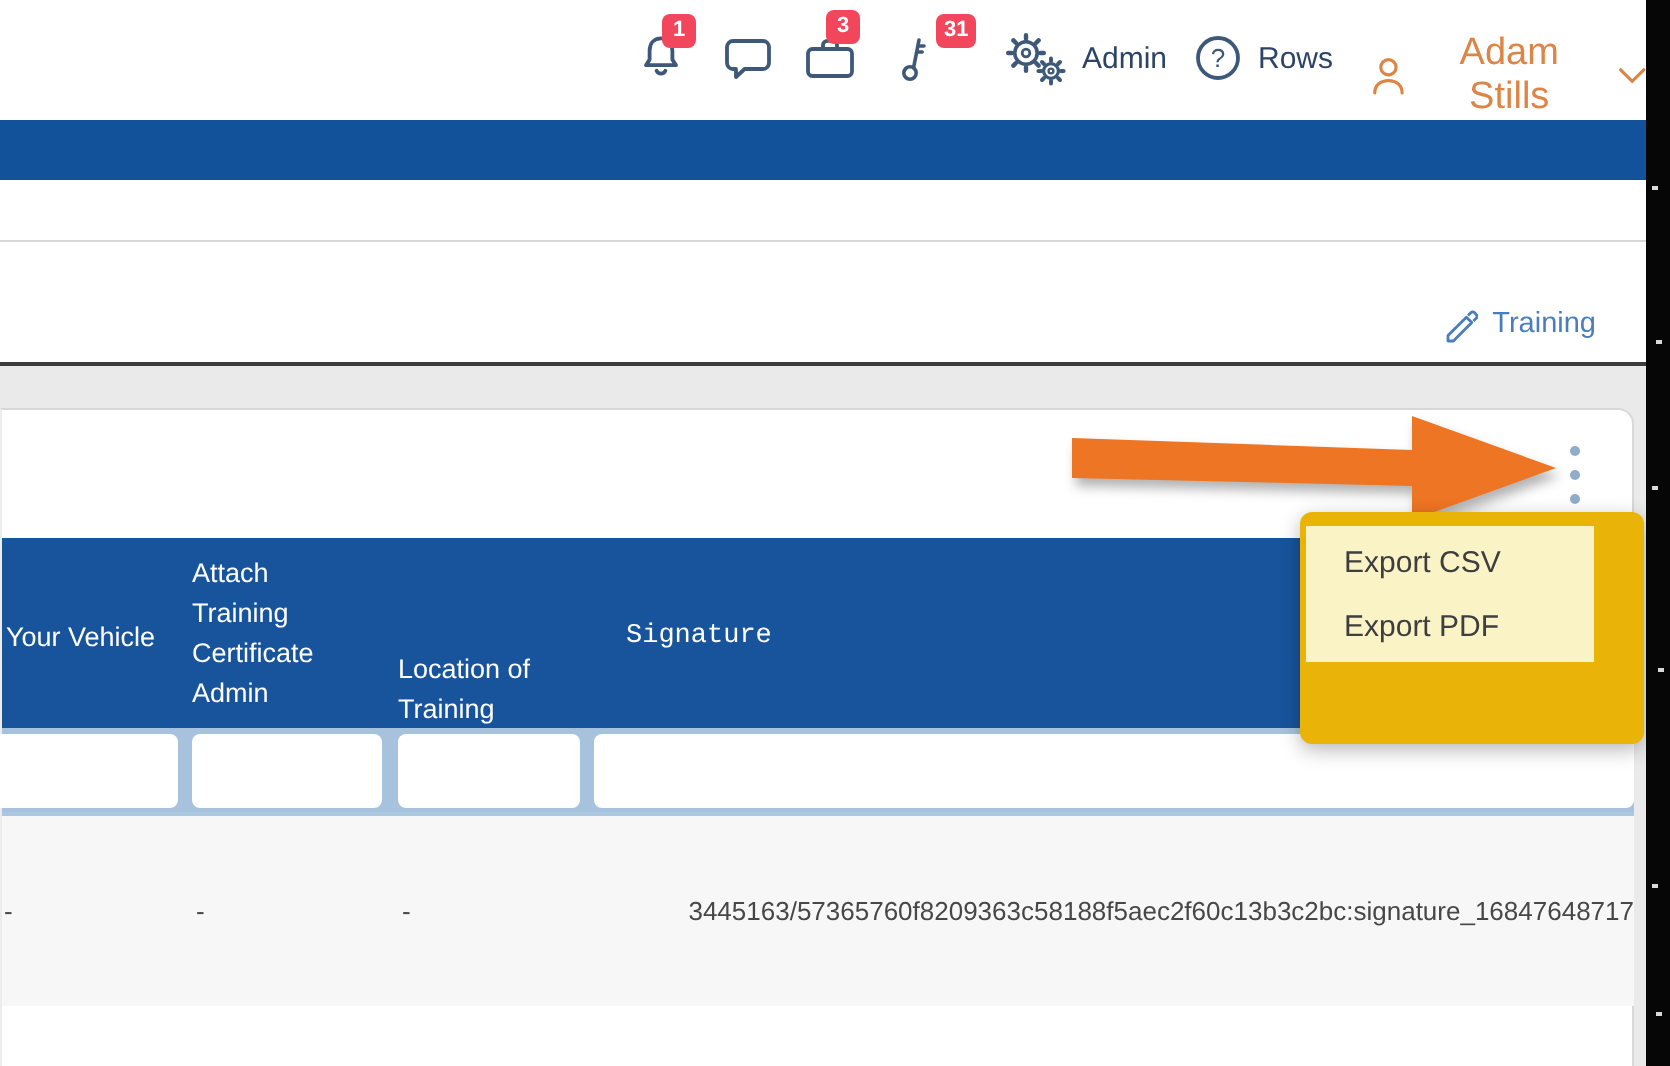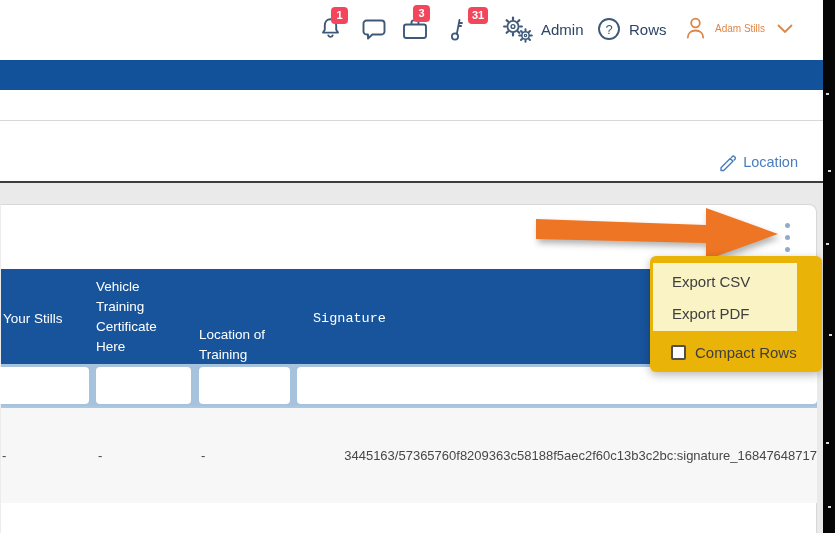--- a/index.html
+++ b/index.html
@@ -3,21 +3,21 @@
 <meta charset="utf-8">
 <style>
   html,body{margin:0;padding:0;background:#fff;}
   .screen{position:relative;width:835px;height:533px;overflow:hidden;
           font-family:"Liberation Sans",sans-serif;background:#ffffff;}
   
   .topbar{position:absolute;left:0;top:0;width:823px;height:57px;background:#fff;z-index:6;}
   .icon-btn{position:absolute;background:none;border:none;padding:0;margin:0;cursor:pointer;
             display:flex;align-items:center;gap:8px;font:inherit;}
   .nav-label{font-size:15px;color:#2d4368;}
-  .user-name{font-size:10px;color:#dd8546;}
+  .user-name{font-size:19px;color:#dd8546;}
   .badge{position:absolute;background:#f2465c;color:#fff;font-size:11px;font-weight:bold;
          line-height:13px;padding:2px 4px;border-radius:4px;min-width:9px;text-align:center;z-index:7;}
   .hline{position:absolute;left:0;width:823px;}
   .bluebar{position:absolute;left:0;top:60px;width:823px;height:30px;background:#12529b;}
   
   .configure{position:absolute;top:150px;right:37px;height:24px;display:flex;align-items:center;gap:7px;
              background:none;border:none;padding:0;cursor:pointer;color:#4a7dbd;font-size:14.5px;font-family:inherit;z-index:2;}
   
   .pagebg{position:absolute;left:0;top:183px;width:823px;height:350px;background:#eaeaea;}
   .panel{position:absolute;left:0;top:204px;width:817px;height:340px;background:#fff;
@@ -124,37 +124,37 @@
   </div>
 
   <div class="hline" style="top:55px;height:2px;background:#3d3d3d;"></div>
   <div class="bluebar"></div>
   <div class="hline" style="top:120px;height:1px;background:#d8d8d8;"></div>
 
   <button class="configure">
     <svg width="18" height="19" viewBox="0 0 18 19">
       <path d="M3 14.8 12.2 5.6l2.7 2.7-9.2 9.2H3v-2.7z M13 4.8l1.4-1.4a1.3 1.3 0 0 1 1.9 0l.8.8a1.3 1.3 0 0 1 0 1.9L15.7 7.5" fill="none" stroke="#4a7dbd" stroke-width="1.4" stroke-linejoin="round"></path>
     </svg>
-    <span>Location</span>
+    <span>Training</span>
   </button>
 
   <div class="hline" style="top:181px;height:2px;background:#3d3d3d;"></div>
   <div class="pagebg"></div>
 
   <div class="panel">
 
     <button class="kebab">
       <i></i>
       <i></i>
       <i></i>
     </button>
 
     <div class="ghead">
-      <div class="gcol" style="left:2px;top:40px;width:80px;">Your Stills</div>
-      <div class="gcol" style="left:95px;top:8px;width:86px;">Vehicle Training Certificate Here</div>
+      <div class="gcol" style="left:2px;top:40px;width:80px;">Your Vehicle</div>
+      <div class="gcol" style="left:95px;top:8px;width:86px;">Attach Training Certificate Admin</div>
       <div class="gcol" style="left:198px;top:30px;width:92px;margin-top:26px;">Location of Training</div>
       <div class="gcol" style="left:312px;top:40px;width:200px;font-family:Liberation Mono, monospace;">Signature</div>
     </div>
 
     <div class="filterrow">
       <input class="filter" style="left: -8px; width: 96px;">
       <input class="filter" style="left: 95px; width: 95px;">
       <input class="filter" style="left: 198px; width: 91px;">
       <input class="filter" style="left: 296px; width: 520px;">
     </div>
@@ -168,24 +168,20 @@
   </div>
 
   <svg class="arrow-svg" width="260" height="80" viewBox="0 0 260 80">
     <polygon points="6,19 176,25 176,8 248,34 176,60 176,43 6,39" fill="#ee7523"></polygon>
   </svg>
 
   <div class="menu">
     <div class="menu-hl"></div>
     <button class="menu-item" style="top:10px;">Export CSV</button>
     <button class="menu-item" style="top:42px;">Export PDF</button>
-    <button class="cmpct">
-      <span class="cb"></span>
-      <span>Compact Rows</span>
-    </button>
   </div>
 
   <div class="strip">
     <span class="speck" style="left:3px;top:93px;"></span>
     <span class="speck" style="left:5px;top:170px;"></span>
     <span class="speck" style="left:3px;top:243px;"></span>
     <span class="speck" style="left:6px;top:334px;"></span>
     <span class="speck" style="left:3px;top:442px;"></span>
     <span class="speck" style="left:5px;top:506px;"></span>
   </div>

